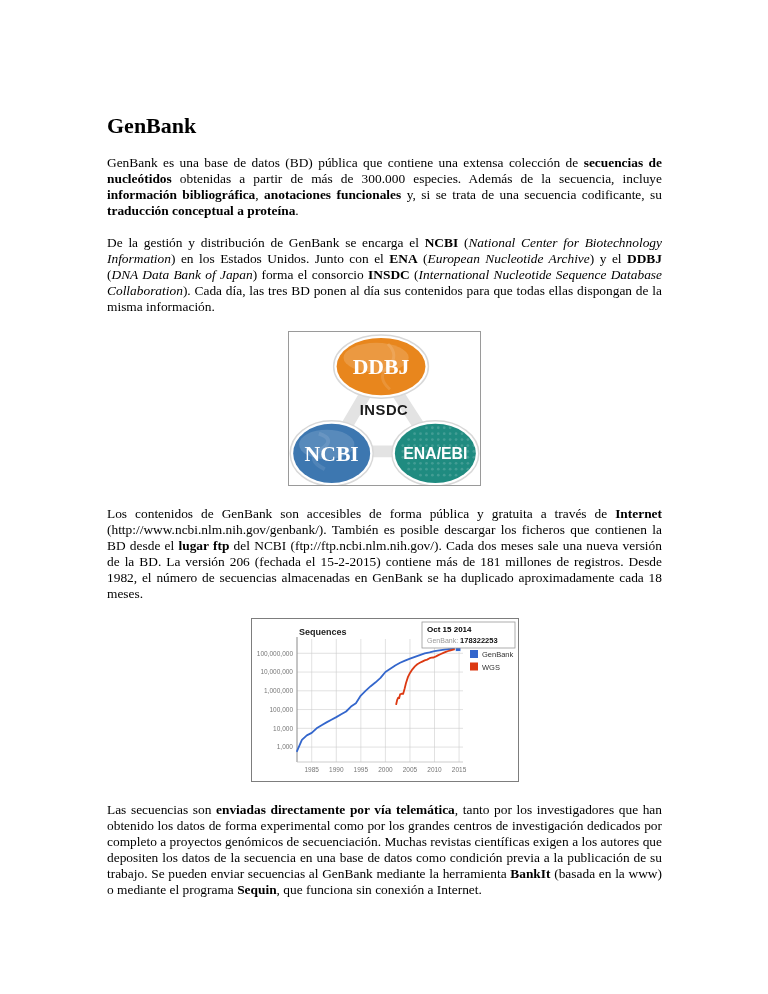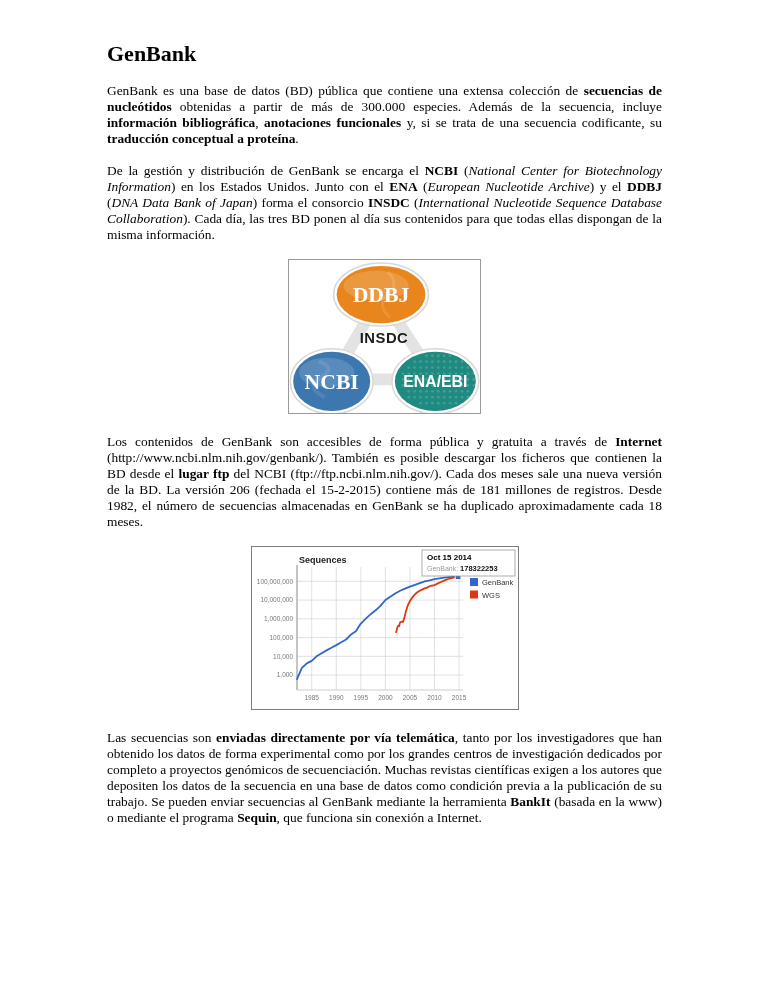--- a/index.html
+++ b/index.html
@@ -1,21 +1,21 @@
 <!DOCTYPE html>
 <html><head>
 <meta charset="utf-8">
 <style>
   html,body{margin:0;padding:0;background:#ffffff;}
   .page{
     position:relative;
     width:768px;height:994px;
     background:#ffffff;
     box-sizing:border-box;
-    padding:40px 106px 0 107px;
+    padding:112px 106px 0 107px;
     font-family:"Liberation Serif",serif;
     color:#000;
     overflow:hidden;
   }
   .page-title{
     font-size:22px;line-height:28px;font-weight:bold;
     margin:0 0 15px 0;
   }
   .para{
     font-size:13.4px;line-height:16px;

